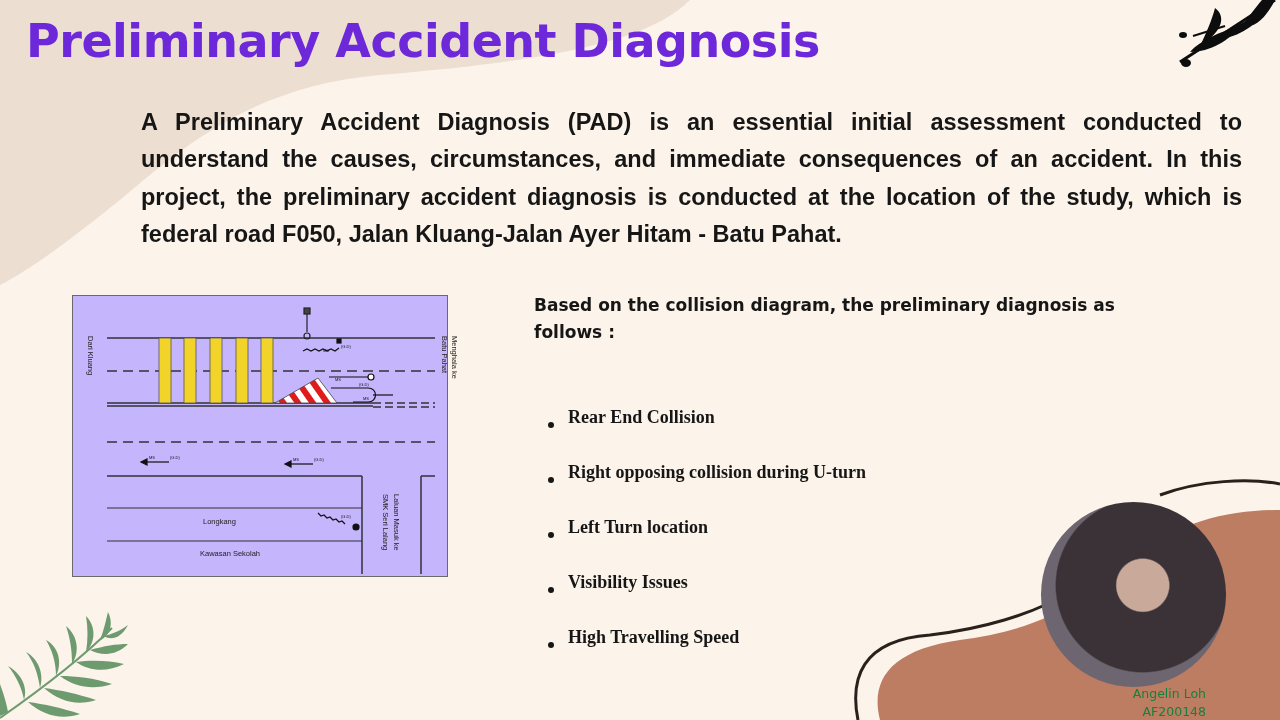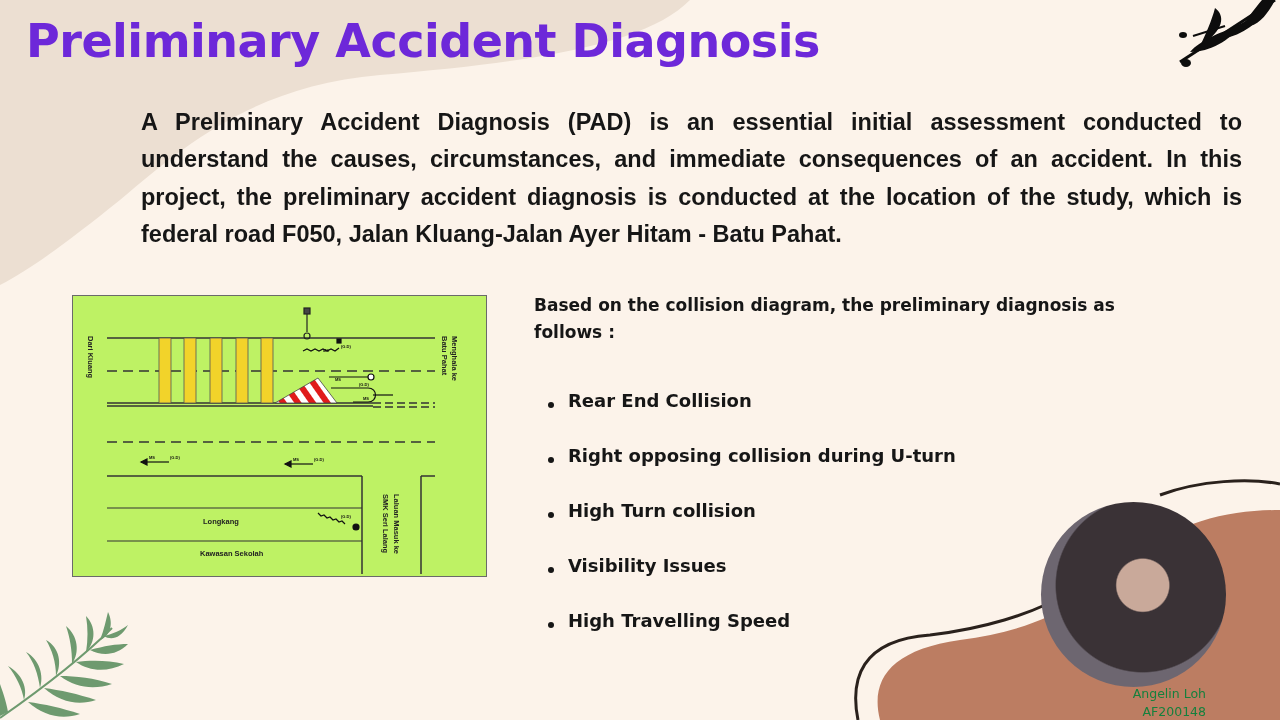--- a/index.html
+++ b/index.html
@@ -17,35 +17,35 @@
       font-weight: bold; font-size: 46px; letter-spacing: -0.5px;
       color: #6d28d9;
     }
     .intro {
       position: absolute; left: 141px; top: 104px; width: 1101px;
       font-family: Liberation Sans, sans-serif;
       font-weight: bold; font-size: 23.5px; line-height: 37.4px;
       text-align: justify; color: #161616;
     }
     .diagram {
-      position: absolute; left: 72px; top: 295px; width: 415px; height: 282px;
-      background: #bef264; border: 1.5px solid #6a6a6a; font-weight: bold;
+      position: absolute; left: 72px; top: 295px; width: 376px; height: 282px;
+      background: #c4b5fd; border: 1.5px solid #6a6a6a;
     }
     .diagram svg { display: block; }
     .summary {
       position: absolute; left: 534px; top: 292px; width: 600px;
       font-family: "DejaVu Sans", sans-serif;
       font-weight: bold; font-size: 17px; line-height: 27px; color: #161616;
     }
     .bullets {
       position: absolute; left: 548px; top: 373px; list-style: none;
       font-family: "DejaVu Sans", sans-serif;
       font-weight: bold; font-size: 18px; color: #161616;
     }
-    .bullets li { height: 55px; display: flex; align-items: center; }
+    .bullets li { height: 55px; display: flex; align-items: flex-end; font-family: Liberation Serif, serif; }
     .bullets .dot {
       width: 6px; height: 6px; border-radius: 50%; background: #161616;
       margin-top: 9px; margin-right: 14px; flex: none;
     }
     .avatar {
       position: absolute; left: 1041px; top: 502px; width: 185px; height: 185px;
       border-radius: 50%; overflow: hidden;
       background: radial-gradient(circle at 55% 45%, #c9a99a 0 18%, #3a3236 19% 60%, #6d6670 61% 100%);
     }
     .presenter-name, .presenter-id {
@@ -182,21 +182,21 @@
   <li>
       <span class="dot"></span>
       <span>Rear End Collision</span>
     </li>
   <li>
       <span class="dot"></span>
       <span>Right opposing collision during U-turn</span>
     </li>
   <li>
       <span class="dot"></span>
-      <span>High Turn collision</span>
+      <span>Left Turn location</span>
     </li>
   <li>
       <span class="dot"></span>
       <span>Visibility Issues</span>
     </li>
   <li>
       <span class="dot"></span>
       <span>High Travelling Speed</span>
     </li>
 </ul>

